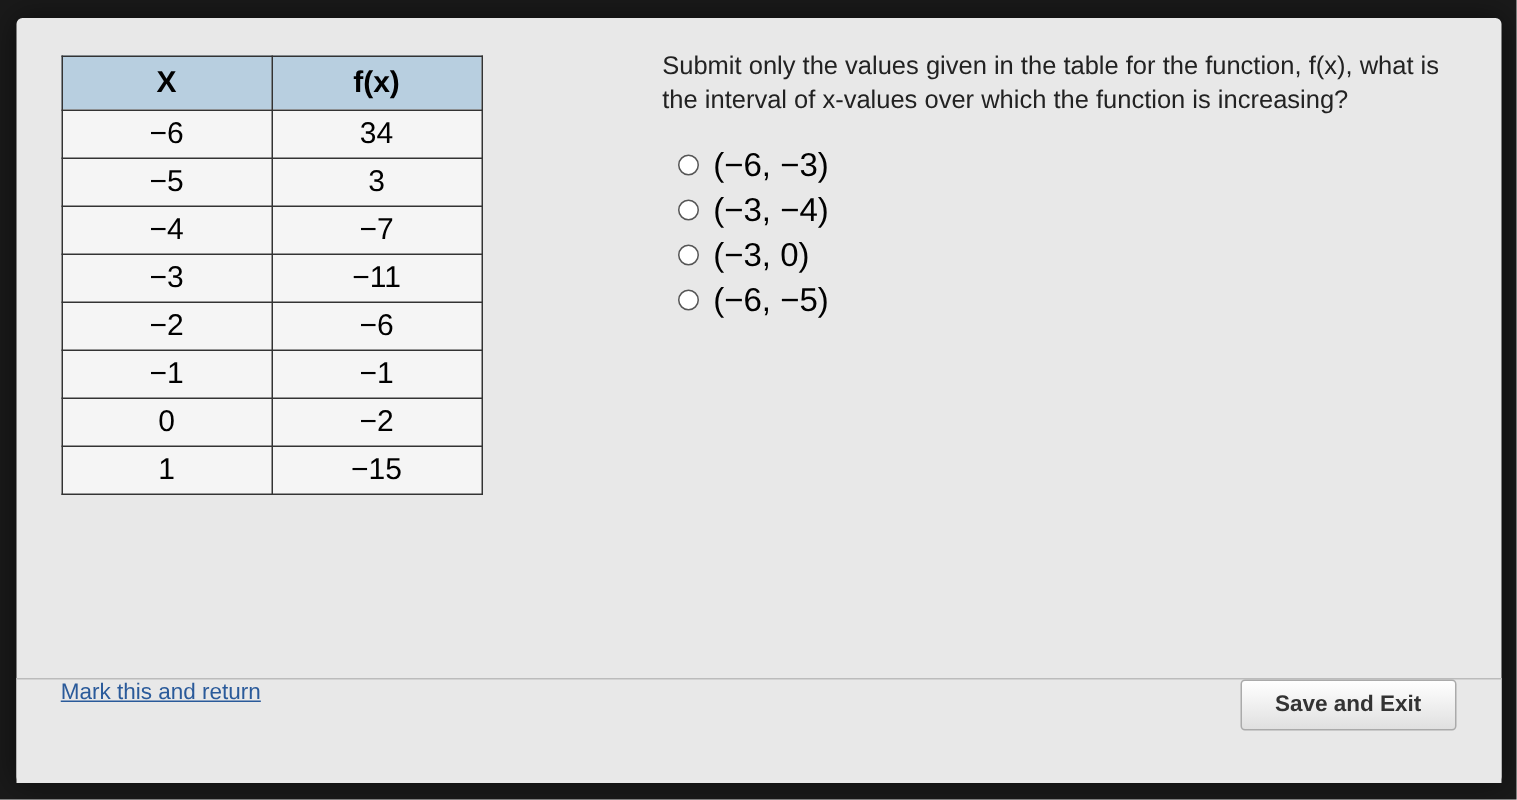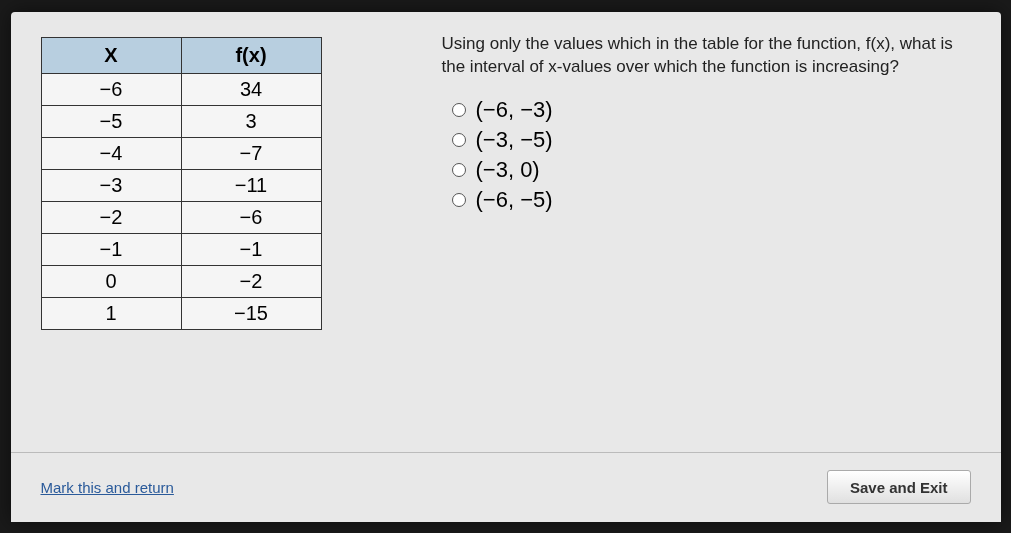--- a/index.html
+++ b/index.html
@@ -80,21 +80,21 @@
       flex-shrink: 0;
     }
     .footer {
       position: absolute;
       bottom: 0;
       left: 0;
       right: 0;
       height: 70px;
       border-top: 1px solid #bbb;
       display: flex;
-      align-items: center;
+      align-items: flex-start;
       padding: 0 30px;
       background: #e8e8e8;
     }
     .mark-link {
       color: #2a5a9a;
       text-decoration: underline;
       font-size: 15px;
       cursor: pointer;
     }
     .footer-right {
@@ -185,29 +185,29 @@
             <td>−2</td>
           </tr>
         <tr>
             <td>1</td>
             <td>−15</td>
           </tr>
       </tbody>
     </table>
 
     <div class="question-area">
-      <p class="question-text">Using only the values which in the table for the function, f(x), what is the interval of x-values over which the function is increasing?</p>
+      <p class="question-text">Submit only the values given in the table for the function, f(x), what is the interval of x-values over which the function is increasing?</p>
       <div class="options">
         <div class="option-row">
           <span class="radio"></span>
           <span>(−6, −3)</span>
         </div>
         <div class="option-row">
           <span class="radio"></span>
-          <span>(−3, −5)</span>
+          <span>(−3, −4)</span>
         </div>
         <div class="option-row">
           <span class="radio"></span>
           <span>(−3, 0)</span>
         </div>
         <div class="option-row">
           <span class="radio"></span>
           <span>(−6, −5)</span>
         </div>
       </div>

